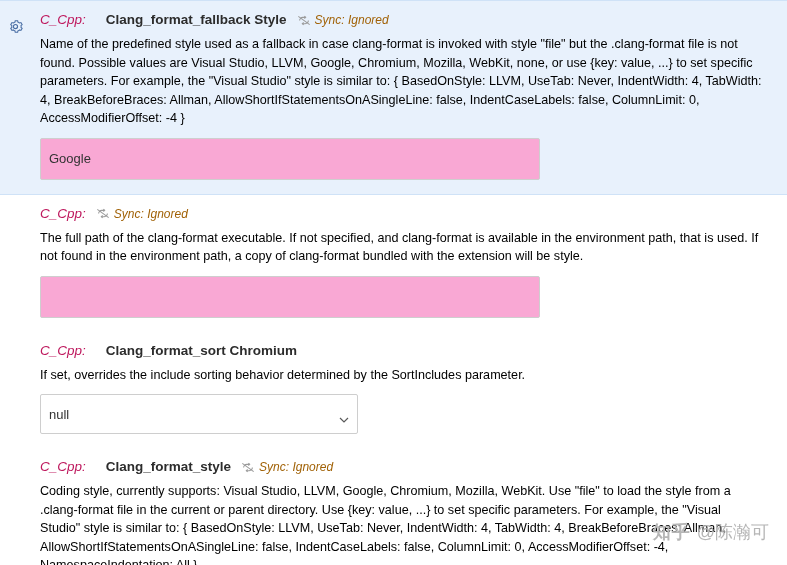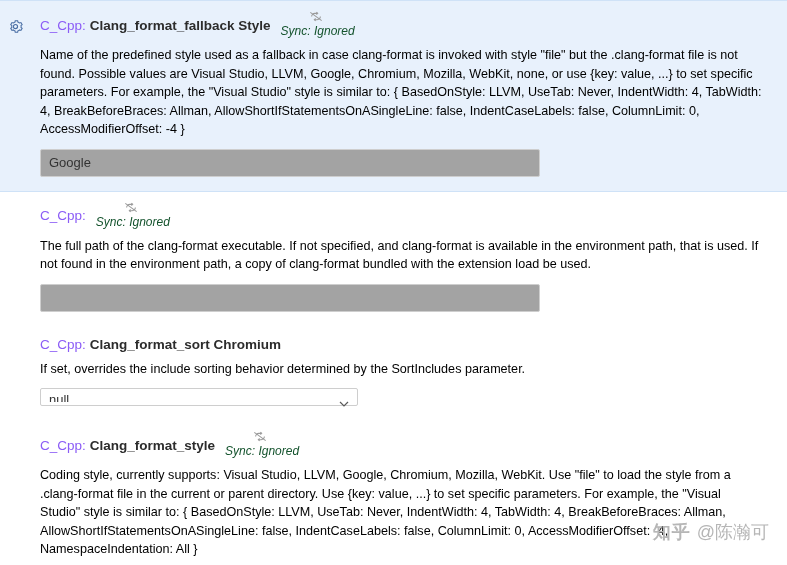--- a/index.html
+++ b/index.html
@@ -56,38 +56,38 @@
     font-size: 13.5px;
     line-height: 18px;
     color: #444;
     margin: 0 0 6px 0;
     display: flex;
     align-items: center;
     flex-wrap: wrap;
   }
 
   .setting-title .prefix {
-    color: #8b5cf6;
+    color: #be185d;
     font-weight: normal;
+    font-style: italic;
   }
 
   .setting-title .name {
     color: #2c2c2c;
     font-weight: bold;
-    margin-left: 4px;
+    margin-left: 20px;
   }
 
   .sync-badge {
     display: inline-flex;
     align-items: center;
     margin-left: 10px;
-    color: #14532d;
+    color: #a16207;
     font-size: 12px;
     font-style: italic;
-    flex-direction: column;
   }
 
   .sync-badge .sync-icon {
     margin-right: 4px;
     display: inline-flex;
     align-items: center;
   }
 
   .setting-desc {
     font-size: 12.6px;
@@ -95,39 +95,39 @@
     color: #000000;
     margin: 0 0 10px 0;
     max-width: 725px;
   }
 
   .setting-input {
     display: block;
     box-sizing: border-box;
     width: 500px;
     height: 25px;
-    padding: 13px 8px;
+    padding: 20px 8px;
     font-family: "Liberation Sans", sans-serif;
     font-size: 13px;
     color: #333;
-    background: #a3a3a3;
+    background: #f9a8d4;
     border: 1px solid #cecece;
     border-radius: 2px;
     outline: none;
   }
 
   .select-wrap {
     position: relative;
     width: 318px;
   }
 
   .setting-select {
     box-sizing: border-box;
     width: 318px;
-    height: 18px;
+    height: 40px;
     padding: 3px 24px 3px 8px;
     font-family: "Liberation Sans", sans-serif;
     font-size: 13px;
     color: #333;
     background: #ffffff;
     border: 1px solid #cecece;
     border-radius: 2px;
     outline: none;
     -webkit-appearance: none;
     -moz-appearance: none;
@@ -209,21 +209,21 @@
             <path d="M3 6a3.6 3.6 0 0 1 3.6-3.6h2.8" stroke="#9a9a9a" stroke-width="1.2" fill="none"></path>
             <path d="M13 6a3.6 3.6 0 0 1-3.6 3.6H6.6" stroke="#9a9a9a" stroke-width="1.2" fill="none"></path>
             <path d="M8.4 1.1 9.9 2.4 8.4 3.7" stroke="#9a9a9a" stroke-width="1.2" fill="none"></path>
             <path d="M7.6 8.3 6.1 9.6l1.5 1.3" stroke="#9a9a9a" stroke-width="1.2" fill="none"></path>
             <path d="M1.5 1.2 14.5 10.8" stroke="#9a9a9a" stroke-width="1.2"></path>
           </svg>
         </span>
         <span>Sync: Ignored</span>
       </span>
     </div>
-    <p class="setting-desc">The full path of the clang-format executable. If not specified, and clang-format is available in the environment path, that is used. If not found in the environment path, a copy of clang-format bundled with the extension load be used.</p>
+    <p class="setting-desc">The full path of the clang-format executable. If not specified, and clang-format is available in the environment path, that is used. If not found in the environment path, a copy of clang-format bundled with the extension will be style.</p>
     <input class="setting-input" type="text" value="" style="">
   </div>
 
   <div class="setting-row">
     <div class="setting-title">
       <span class="prefix">C_Cpp:</span>
       <span class="name">Clang_format_sort Chromium</span>
     </div>
     <p class="setting-desc">If set, overrides the include sorting behavior determined by the SortIncludes parameter.</p>
     <div class="select-wrap">

